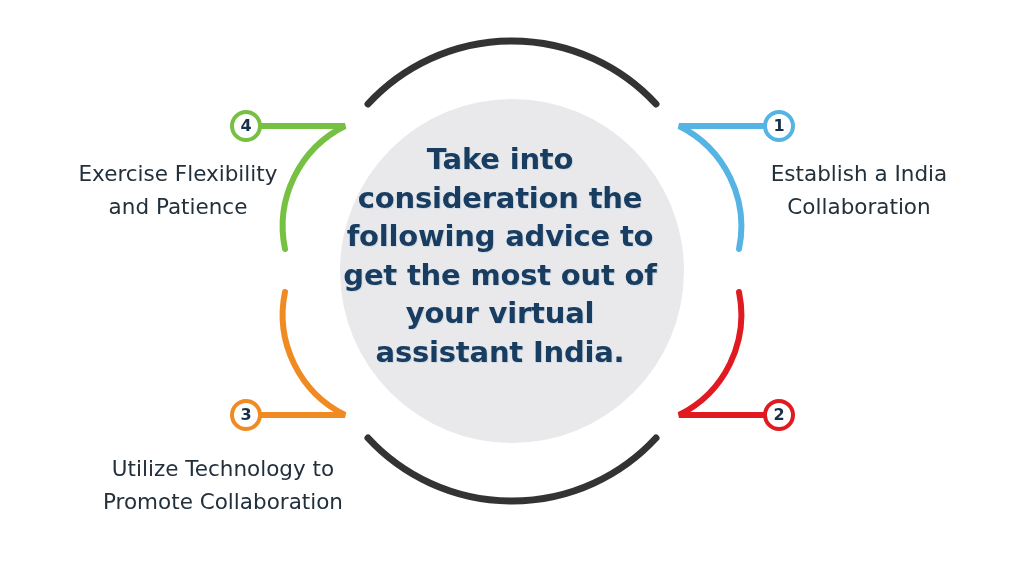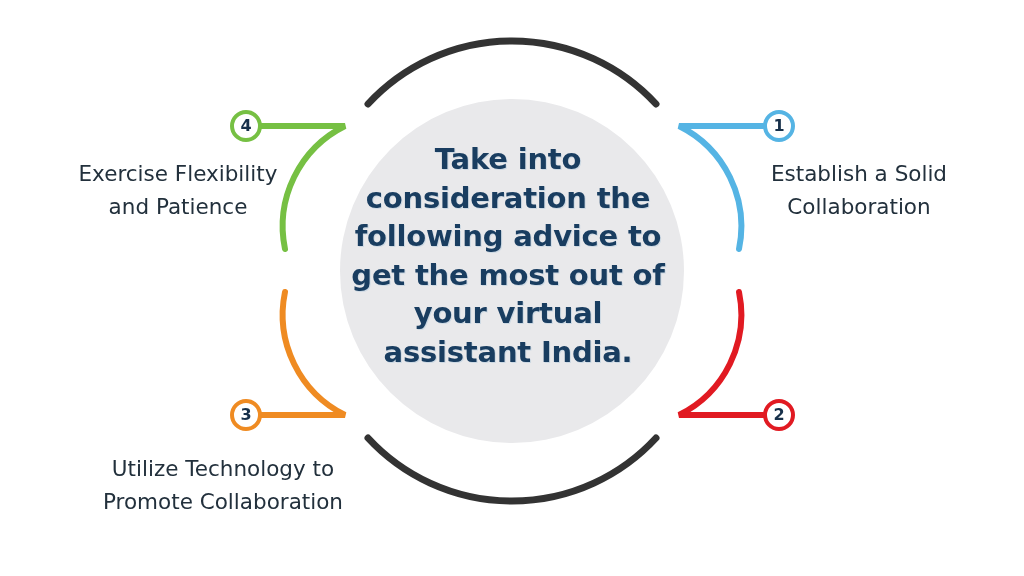--- a/index.html
+++ b/index.html
@@ -10,21 +10,21 @@
     position:relative;
   }
   #stage { position:absolute; inset:0; width:1024px; height:576px; }
 
   
   #art { position:absolute; left:0; top:0; width:1024px; height:576px; }
 
   
   .hub-text {
     position:absolute;
-    left:348px; top:140px;
+    left:340px; top:140px;
     width:320px;
     text-align:center;
     font-family:"DejaVu Sans", sans-serif;
     font-weight:bold;
     font-size:29px;
     line-height:1.33;
     letter-spacing:-0.2px;
     color:#193D60;
     text-shadow:1px 1px 0 rgba(200,214,226,0.85);
   }
@@ -102,20 +102,20 @@
   <div class="badge badge-2">
     <span>2</span>
   </div>
   <div class="badge badge-3">
     <span>3</span>
   </div>
   <div class="badge badge-4">
     <span>4</span>
   </div>
 
-  <div class="step-label lbl-1">Establish a Solid
+  <div class="step-label lbl-1">Establish a India
 Collaboration</div>
   <div class="step-label lbl-4">Exercise Flexibility
 and Patience</div>
   <div class="step-label lbl-3">Utilize Technology to
 Promote Collaboration</div>
 
 </div>
 
 </body></html>

